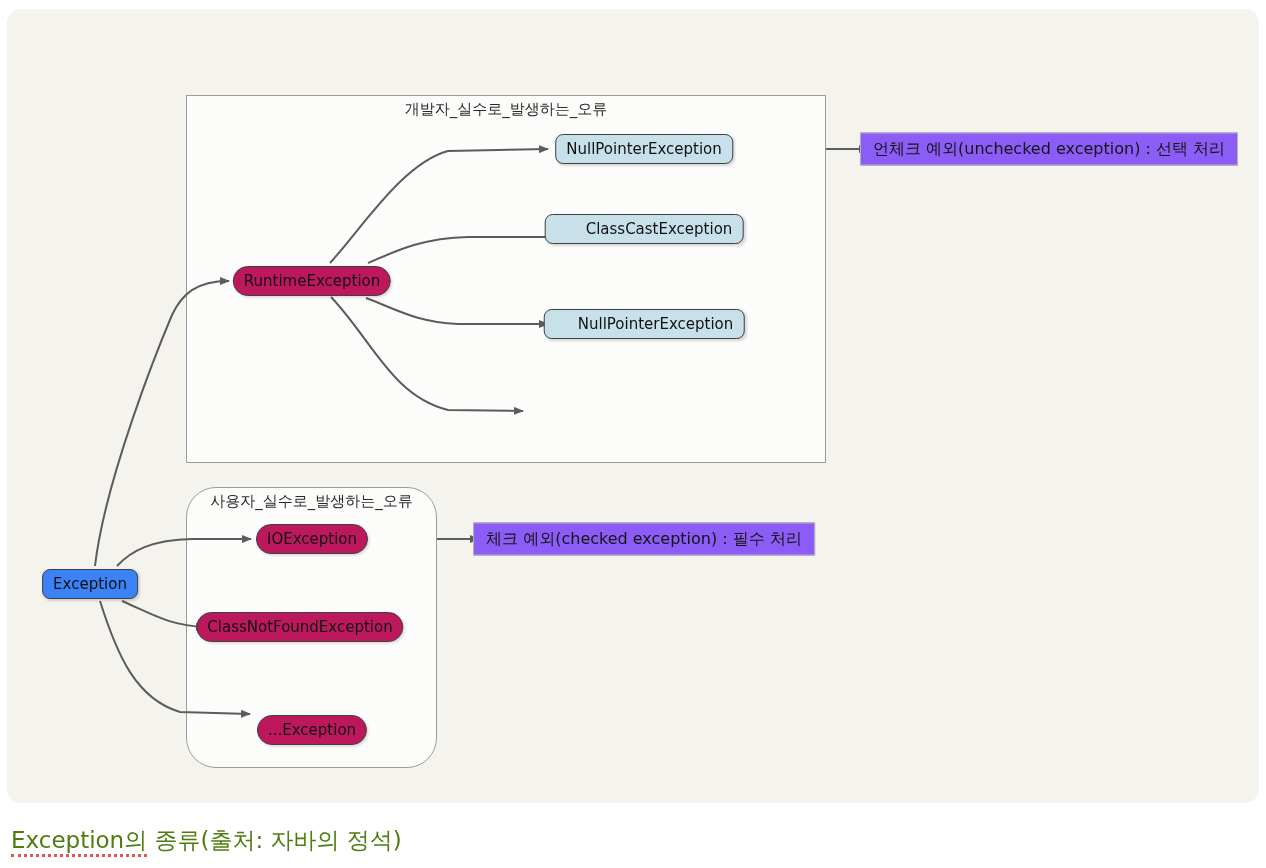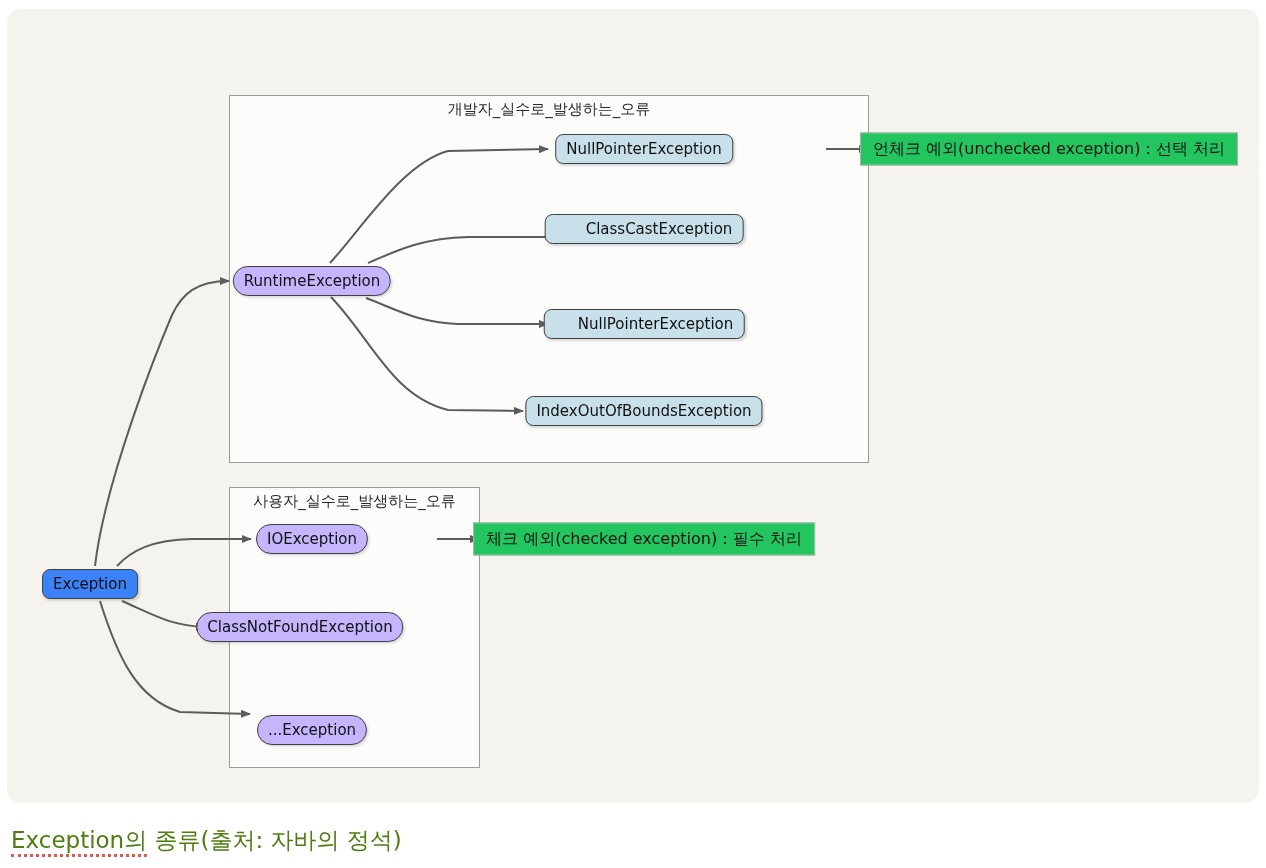--- a/index.html
+++ b/index.html
@@ -11,40 +11,39 @@
   }
   .screen{position:absolute;inset:0;width:1266px;height:868px;}
   .panel{
     position:absolute;left:7px;top:9px;width:1252px;height:794px;
     background:#f5f3ee;border-radius:14px;
   }
   .edge-layer{position:absolute;left:0;top:0;width:1266px;height:868px;pointer-events:none;}
   .subgraph{
     position:absolute;background:#fcfcfb;border:1px solid #9b9b9b;
     box-sizing:border-box;
-    margin-left:43px;
   }
   .subgraph-title{
     display:block;text-align:center;padding-top:4px;
     font-size:15px;color:#2b2b2b;letter-spacing:0px;
   }
   .sg1{left:186px;top:95px;width:640px;height:368px;}
-  .sg2{left:186px;top:487px;width:251px;height:281px;}
+  .sg2{left:186px;top:487px;width:251px;height:281px;border-radius:30px;}
   .node{
     position:absolute;transform:translate(-50%,-50%);
     border:1.5px solid #404040;border-radius:8px;
     padding:5px 10px;font-size:15px;color:#111;
     background:#3b82f6;white-space:nowrap;
     box-shadow:1.5px 1.5px 2.5px rgba(0,0,0,0.15);
   }
-  .node.pink{background:#c4b5fd;border-radius:15px;}
+  .node.pink{background:#be185d;border-radius:15px;}
   .node.blue{background:#c8e0ea;}
   .anno{
     position:absolute;transform:translate(-50%,-50%);
-    background:#22c55e;border:1px solid #b3b3b3;
+    background:#8b5cf6;border:1px solid #b3b3b3;
     padding:5px 12px;font-size:16px;color:#151515;white-space:nowrap;
     box-sizing:border-box;
   }
   .caption{
     position:absolute;left:11px;top:825px;
     font-size:23px;color:#4d7c0f;white-space:nowrap;
   }
   .caption .misspelled{
     border-bottom:3px dotted #e0584f;
     padding-bottom:1px;
@@ -84,21 +83,20 @@
     </g>
   </svg>
 
   <div class="node" style="left:90px;top:584px;">Exception</div>
 
   <div class="node pink" style="left:312px;top:281px;">RuntimeException</div>
 
   <div class="node blue" style="left:644px;top:149px;">NullPointerException</div>
   <div class="node blue" style="left:644px;top:229px;padding-left:40px;">ClassCastException</div>
   <div class="node blue" style="left:644px;top:324px;padding-left:33px;">NullPointerException</div>
-  <div class="node blue" style="left:644px;top:411px;">IndexOutOfBoundsException</div>
 
   <div class="node pink" style="left:312px;top:539px;">IOException</div>
   <div class="node pink" style="left:300px;top:627px;">ClassNotFoundException</div>
   <div class="node pink" style="left:312px;top:714px;margin-top:16px;">...Exception</div>
 
   <div class="anno" style="left:1049px;top:149px;">언체크 예외(unchecked exception) : 선택 처리</div>
   <div class="anno" style="left:644px;top:539px;">체크 예외(checked exception) : 필수 처리</div>
 
   <div class="caption">
     <span class="misspelled">Exception의</span><span> 종류(출처: 자바의 정석)</span>

